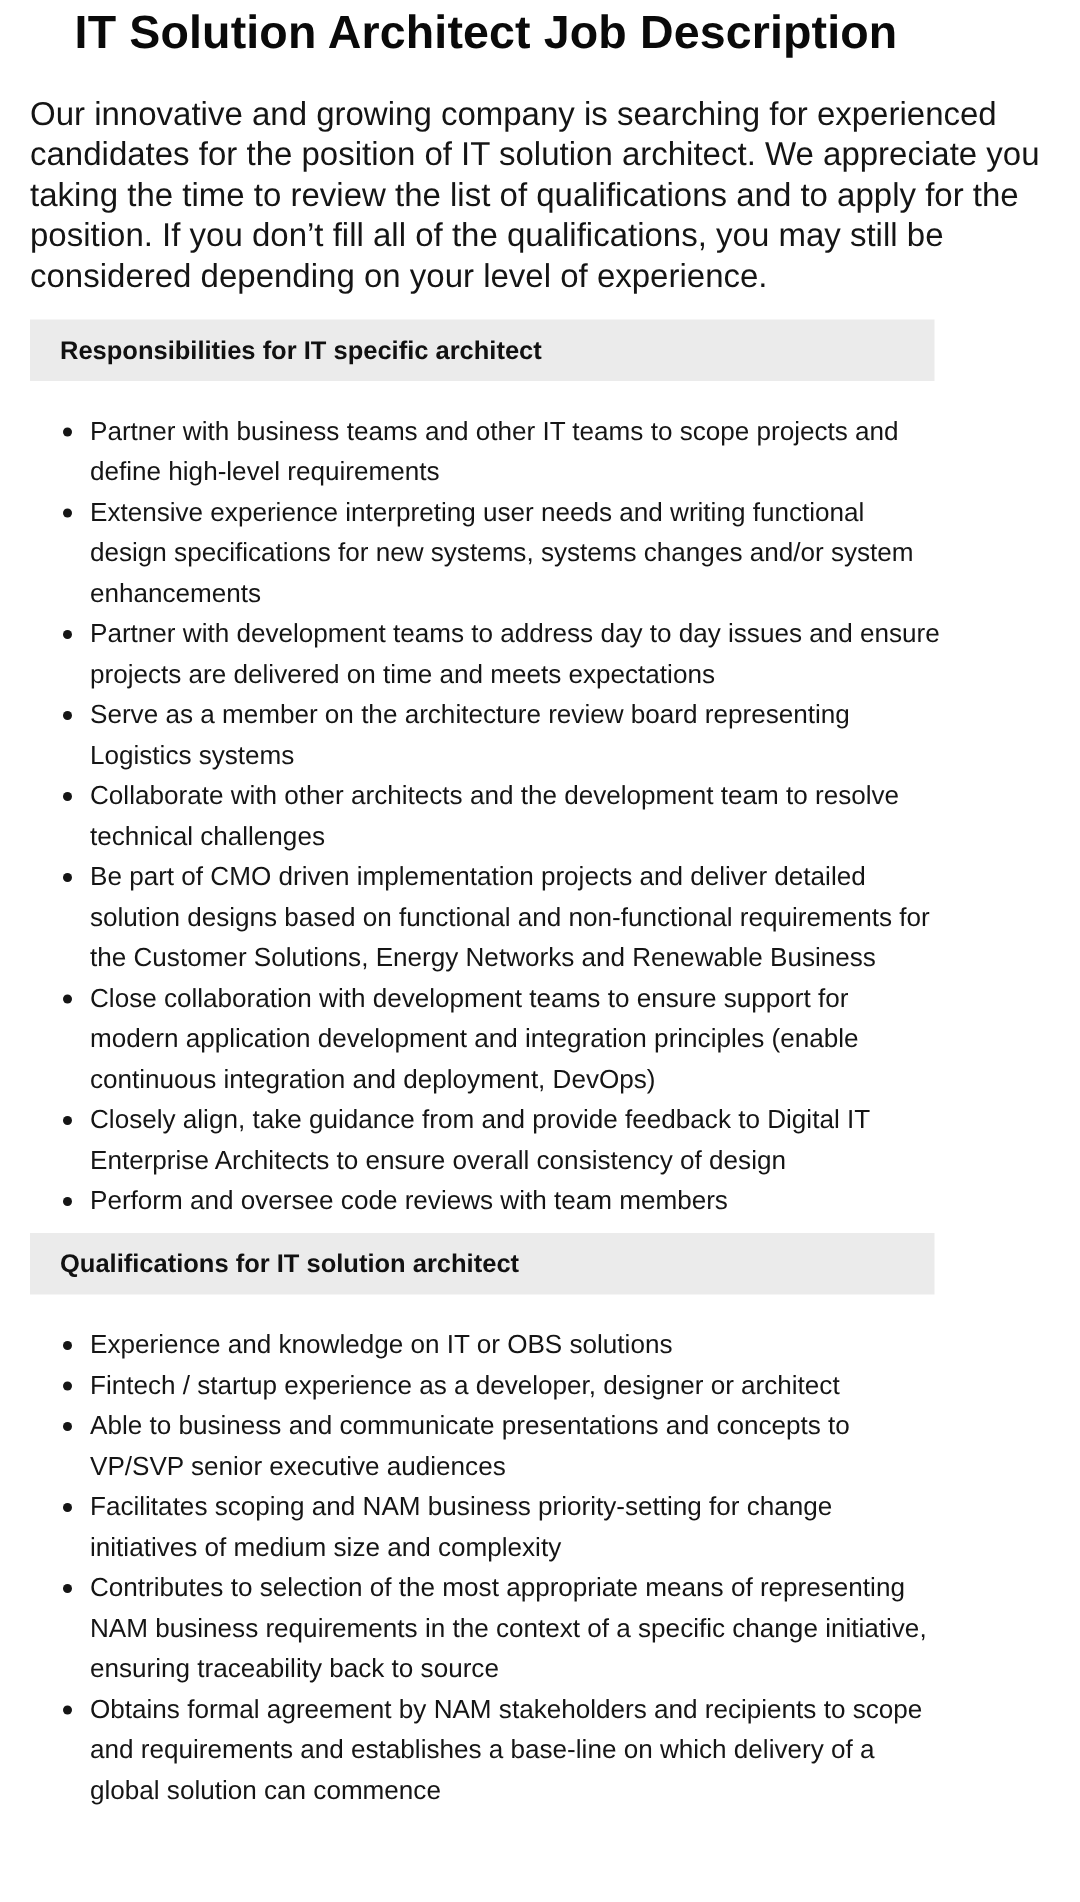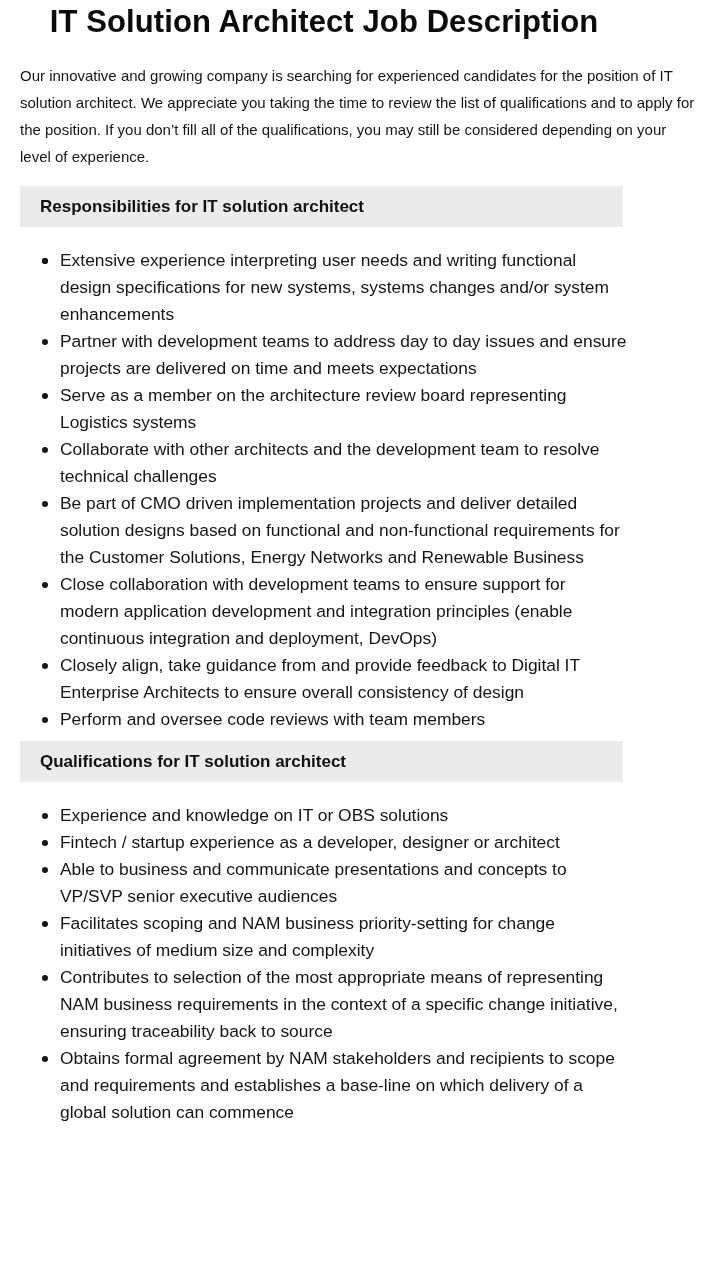--- a/index.html
+++ b/index.html
@@ -24,21 +24,21 @@
       height: 40px;
       text-align: center;
       font-size: 31px;
       font-weight: bold;
       line-height: 40px;
       letter-spacing: 0.1px;
       color: #0a0a0a;
     }
     .intro {
       margin: 20px 20px 0 20px;
-      font-size: 15px;
+      font-size: 22px;
       line-height: 27px;
       color: #151515;
       width: 680px;
     }
     .section-header {
       margin: 16px 25px 0 20px;
       height: 41px;
       background: #ebebeb;
       padding-left: 20px;
       box-sizing: border-box;
@@ -73,24 +73,24 @@
     .qual-header { margin-top: 8px; }
   </style>
 </head>
 <body>
 
 <div class="page">
   <h1 class="title">IT Solution Architect Job Description</h1>
 
   <p class="intro">Our innovative and growing company is searching for experienced candidates for the position of IT solution architect. We appreciate you taking the time to review the list of qualifications and to apply for the position. If you don’t fill all of the qualifications, you may still be considered depending on your level of experience.</p>
 
-  <div class="section-header">Responsibilities for IT solution architect</div>
+  <div class="section-header">Responsibilities for IT specific architect</div>
 
   <ul class="list resp-list">
-    <li><span class="bullet"></span></li>
+    <li><span class="bullet"></span><span>Partner with business teams and other IT teams to scope projects and define high-level requirements</span></li>
     <li><span class="bullet"></span><span>Extensive experience interpreting user needs and writing functional design specifications for new systems, systems changes and/or system enhancements</span></li>
     <li><span class="bullet"></span><span>Partner with development teams to address day to day issues and ensure projects are delivered on time and meets expectations</span></li>
     <li><span class="bullet"></span><span>Serve as a member on the architecture review board representing Logistics systems</span></li>
     <li><span class="bullet"></span><span>Collaborate with other architects and the development team to resolve technical challenges</span></li>
     <li><span class="bullet"></span><span>Be part of CMO driven implementation projects and deliver detailed solution designs based on functional and non-functional requirements for the Customer Solutions, Energy Networks and Renewable Business</span></li>
     <li><span class="bullet"></span><span>Close collaboration with development teams to ensure support for modern application development and integration principles (enable continuous integration and deployment, DevOps)</span></li>
     <li><span class="bullet"></span><span>Closely align, take guidance from and provide feedback to Digital IT Enterprise Architects to ensure overall consistency of design</span></li>
     <li><span class="bullet"></span><span>Perform and oversee code reviews with team members</span></li>
   </ul>
 

